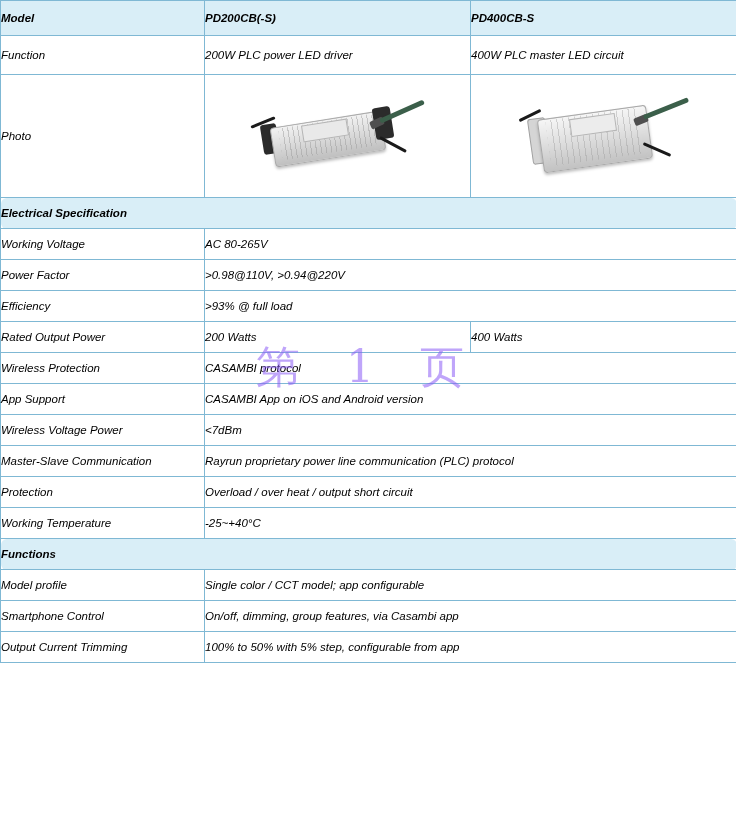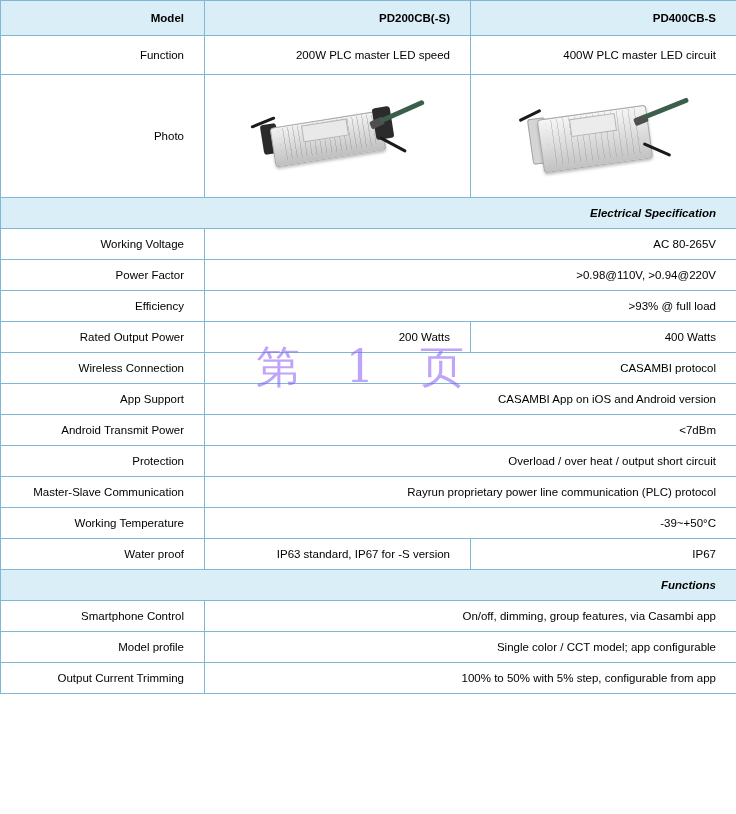--- a/index.html
+++ b/index.html
@@ -14,45 +14,47 @@
     color: #000000;
     overflow: hidden;
   }
   #spec-table {
     width: 736px;
     border-collapse: collapse;
     table-layout: fixed;
   }
   #spec-table td {
     border: 1px solid #7fb8d4;
-    text-align: right;
+    text-align: left;
     vertical-align: middle;
     font-size: 11.5px;
-    padding: 2px 20px;
+    padding: 2px 0;
     line-height: 1.25;
+    font-style: italic;
   }
   col.c-label { width: 204px; }
   col.c-a { width: 266px; }
   col.c-b { width: 266px; }
 
   tr.header-row td {
     background: #d9eef7;
     font-weight: bold;
     font-size: 14px;
     height: 30px;
   }
   tr.header-row td.model-cell {
     font-size: 14px;
   }
   td.section-title {
     background: #d9eef7;
     font-style: italic;
     font-weight: bold;
     font-size: 14px;
     height: 26px;
+    border-radius: 6px;
   }
   tr.func-row td { height: 34px; margin-top: 16px; }
   tr.photo-row td { height: 118px; }
   tr.data-row td { height: 26px; }
 
   td.label-cell { font-size: 11.5px; }
 
   .photo-wrap {
     display: flex;
     align-items: center;
@@ -249,21 +251,21 @@
     </colgroup>
     <tbody>
       <tr class="header-row">
         <td class="model-cell">Model</td>
         <td class="model-cell">PD200CB(-S)</td>
         <td class="model-cell">PD400CB-S</td>
       </tr>
 
       <tr class="func-row">
         <td class="label-cell">Function</td>
-        <td>200W PLC master LED speed</td>
+        <td>200W PLC power LED driver</td>
         <td>400W PLC master LED circuit</td>
       </tr>
 
       <tr class="photo-row">
         <td class="label-cell">Photo</td>
         <td>
           <div class="photo-wrap">
             <div class="driver-img d200">
               <div class="cable-l"></div>
               <div class="endcap-l"></div>
@@ -308,60 +310,55 @@
       <tr class="data-row">
         <td class="label-cell">Efficiency</td>
         <td colspan="2">&gt;93% @ full load</td>
       </tr>
       <tr class="data-row">
         <td class="label-cell">Rated Output Power</td>
         <td>200 Watts</td>
         <td>400 Watts</td>
       </tr>
       <tr class="data-row">
-        <td class="label-cell">Wireless Connection</td>
+        <td class="label-cell">Wireless Protection</td>
         <td colspan="2">CASAMBI protocol</td>
       </tr>
       <tr class="data-row">
         <td class="label-cell">App Support</td>
         <td colspan="2">CASAMBI App on iOS and Android version</td>
       </tr>
       <tr class="data-row">
-        <td class="label-cell">Android Transmit Power</td>
+        <td class="label-cell">Wireless Voltage Power</td>
         <td colspan="2">&lt;7dBm</td>
+      </tr>
+      <tr class="data-row">
+        <td class="label-cell">Master-Slave Communication</td>
+        <td colspan="2">Rayrun proprietary power line communication (PLC) protocol</td>
       </tr>
       <tr class="data-row">
         <td class="label-cell">Protection</td>
         <td colspan="2">Overload / over heat / output short circuit</td>
       </tr>
       <tr class="data-row">
-        <td class="label-cell">Master-Slave Communication</td>
-        <td colspan="2">Rayrun proprietary power line communication (PLC) protocol</td>
-      </tr>
-      <tr class="data-row">
         <td class="label-cell">Working Temperature</td>
-        <td colspan="2">-39~+50°C</td>
-      </tr>
-      <tr class="data-row">
-        <td class="label-cell">Water proof</td>
-        <td>IP63 standard, IP67 for -S version</td>
-        <td>IP67</td>
+        <td colspan="2">-25~+40°C</td>
       </tr>
 
       <tr>
         <td class="section-title" colspan="3">Functions</td>
       </tr>
 
       <tr class="data-row">
+        <td class="label-cell">Model profile</td>
+        <td colspan="2">Single color / CCT model; app configurable</td>
+      </tr>
+      <tr class="data-row">
         <td class="label-cell">Smartphone Control</td>
         <td colspan="2">On/off, dimming, group features, via Casambi app</td>
-      </tr>
-      <tr class="data-row">
-        <td class="label-cell">Model profile</td>
-        <td colspan="2">Single color / CCT model; app configurable</td>
       </tr>
       <tr class="data-row">
         <td class="label-cell">Output Current Trimming</td>
         <td colspan="2">100% to 50% with 5% step, configurable from app</td>
       </tr>
 
     </tbody>
   </table>
 </div>
 

